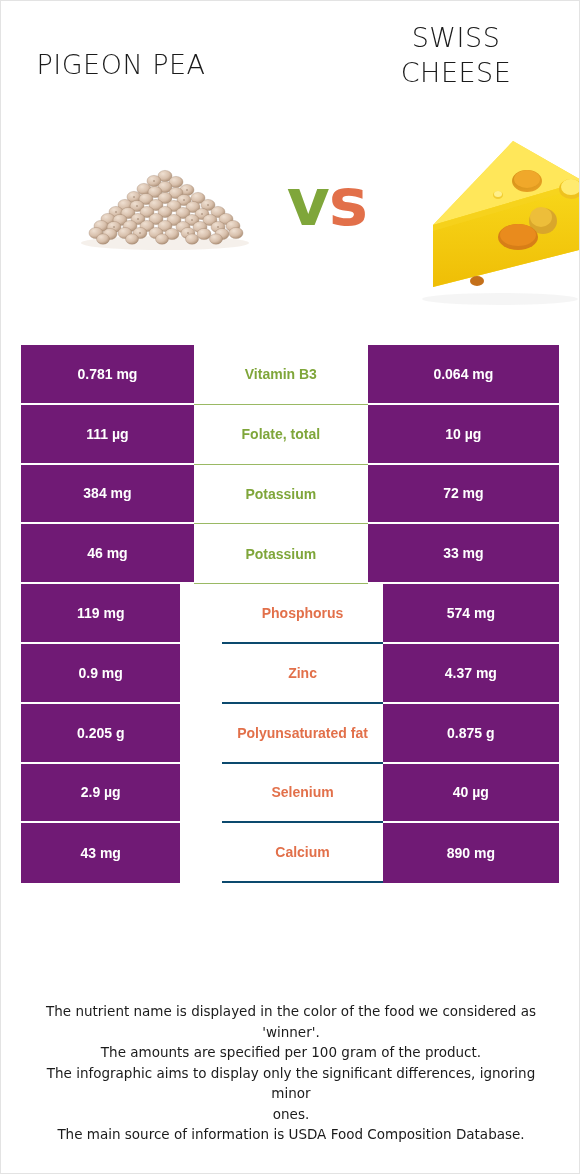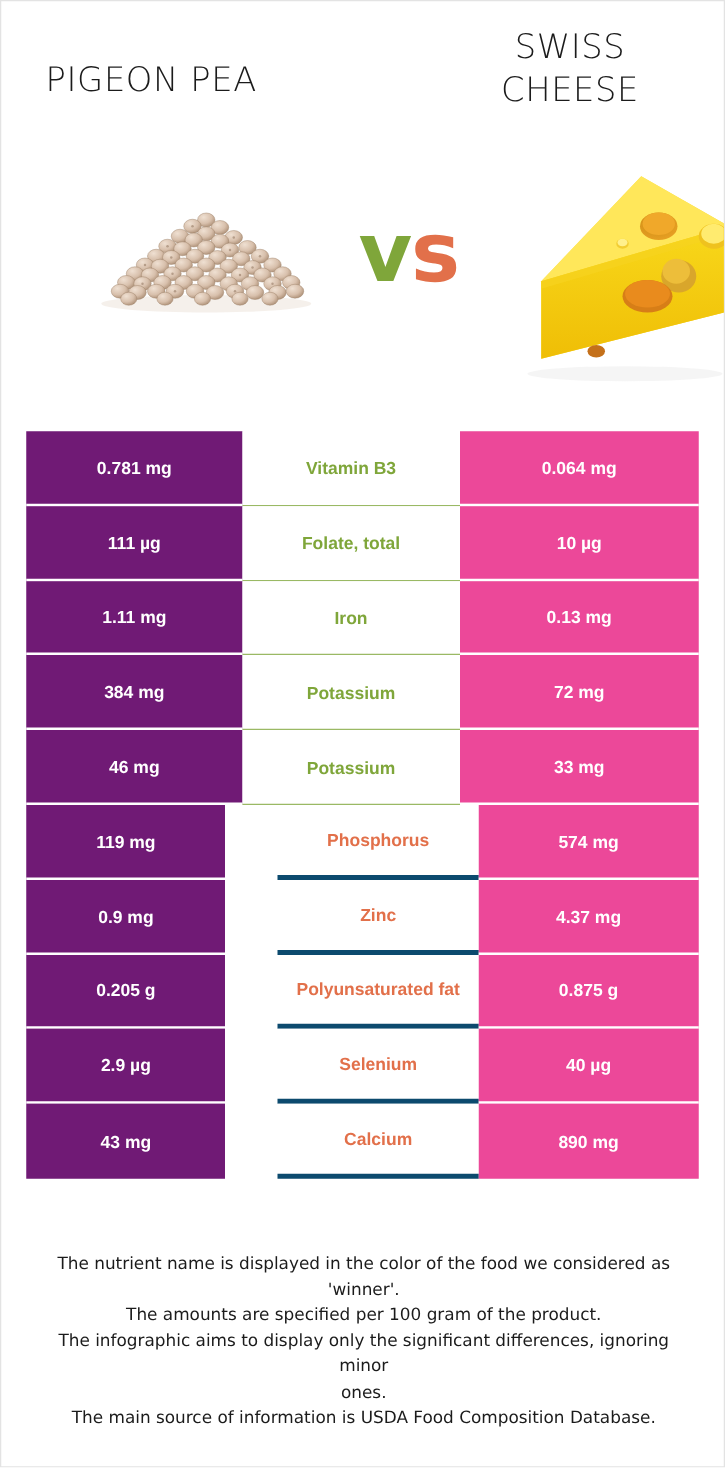--- a/index.html
+++ b/index.html
@@ -125,26 +125,26 @@
     border-bottom: 2px solid #ffffff;
   }
   .cell-mid {
     width: 180px;
     background: #ffffff;
     font-weight: 700;
     font-size: 14px;
   }
   .cell-right {
     width: 198px;
-    background: #ec4899;
+    background: #701a75;
     color: #ffffff;
     border-bottom: 2px solid #ffffff;
   }
   .row.green .cell-mid { color: #7FA63A; border-bottom: 1px solid #9ab964; }
-  .row.orange .cell-mid { color: #E2704A; border-bottom: 4px solid #0c4a6e; margin-left: 42px; }
+  .row.orange .cell-mid { color: #E2704A; border-bottom: 2px solid #0c4a6e; margin-left: 42px; }
   .row:last-child .cell-left,
   .row:last-child .cell-right { border-bottom: none; }
 
   
   .footer {
     position: absolute;
     left: 30px;
     top: 1000px;
     width: 520px;
     text-align: center;
@@ -311,25 +311,20 @@
       <div class="cell cell-mid">Vitamin B3</div>
       <div class="cell cell-right">0.064 mg</div>
     </div>
 
     <div class="row green">
       <div class="cell cell-left">111 µg</div>
       <div class="cell cell-mid">Folate, total</div>
       <div class="cell cell-right">10 µg</div>
     </div>
 
-    <div class="row green">
-      <div class="cell cell-left">1.11 mg</div>
-      <div class="cell cell-mid">Iron</div>
-      <div class="cell cell-right">0.13 mg</div>
-    </div>
 
     <div class="row green">
       <div class="cell cell-left">384 mg</div>
       <div class="cell cell-mid">Potassium</div>
       <div class="cell cell-right">72 mg</div>
     </div>
 
     <div class="row green">
       <div class="cell cell-left">46 mg</div>
       <div class="cell cell-mid">Potassium</div>

